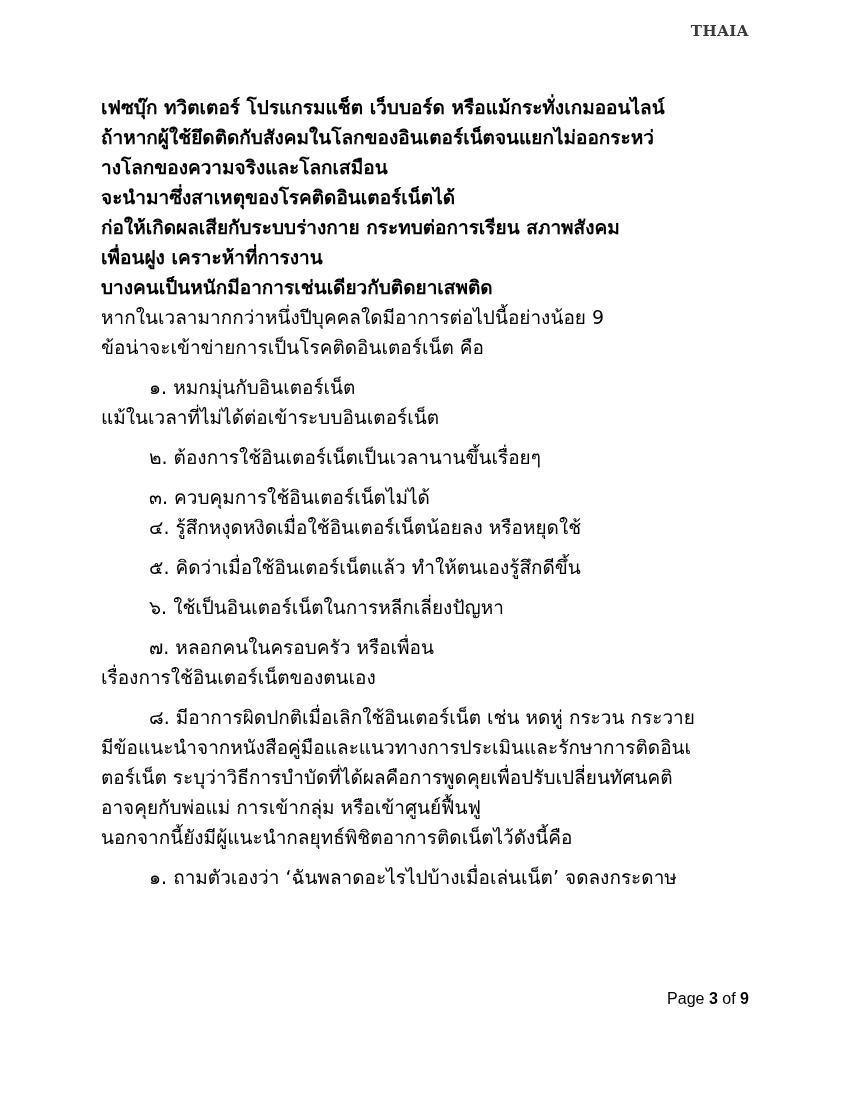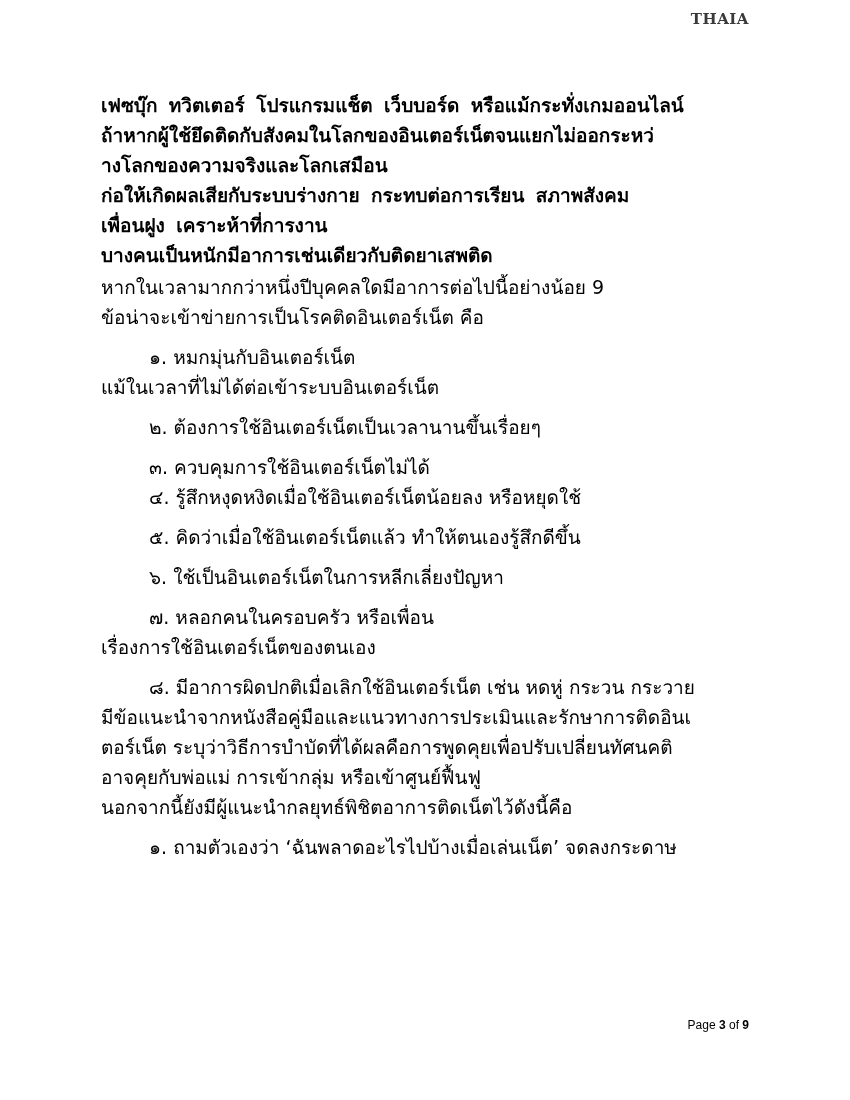--- a/index.html
+++ b/index.html
@@ -1,47 +1,48 @@
 <!DOCTYPE html>
 <html><head>
   <meta charset="utf-8">
   <style>
     html, body { margin: 0; padding: 0; background: #ffffff; }
     body { width: 850px; height: 1100px; position: relative; overflow: hidden; color: #000; }
     .page-header {
-      position: absolute; top: 10px; right: 101px;
+      position: absolute; top: 22px; right: 101px;
       font-family: "DejaVu Serif", "Liberation Serif", serif;
       font-weight: bold; font-size: 15px; letter-spacing: 0.5px; color: #3a3a3a;
     }
     .content {
       position: absolute; left: 101px; top: 92px; width: 660px;
       font-family: "DejaVu Sans", "Liberation Sans", sans-serif;
       font-size: 19px;
     }
     .line { white-space: nowrap; height: 30px; line-height: 30px; }
-    .bold { font-weight: bold; font-family: Liberation Mono, monospace; }
+    .bold { font-weight: bold; }
     .indent { padding-left: 48px; }
     .gap { margin-top: 10px; }
     .page-footer {
-      position: absolute; top: 1018px; right: 101px;
+      position: absolute; top: 990px; right: 101px;
       font-family: "Liberation Sans", "DejaVu Sans", sans-serif;
-      font-size: 12px; color: #000;
+      font-size: 16px; color: #000;
     }
     .page-footer b { font-weight: bold; }
   </style>
 </head>
 <body>
 
 <div class="page-header">THAIA</div>
 
 <div class="content">
   <div>
     <div class="line bold">เฟซบุ๊ก ทวิตเตอร์ โปรแกรมแช็ต เว็บบอร์ด หรือแม้กระทั่งเกมออนไลน์</div>
     <div class="line bold">ถ้าหากผู้ใช้ยึดติดกับสังคมในโลกของอินเตอร์เน็ตจนแยกไม่ออกระหว่</div>
     <div class="line bold">างโลกของความจริงและโลกเสมือน</div>
+    <div class="line bold">จะนำมาซึ่งสาเหตุของโรคติดอินเตอร์เน็ตได้</div>
     <div class="line bold">ก่อให้เกิดผลเสียกับระบบร่างกาย กระทบต่อการเรียน สภาพสังคม</div>
     <div class="line bold">เพื่อนฝูง เคราะห้าที่การงาน</div>
     <div class="line bold">บางคนเป็นหนักมีอาการเช่นเดียวกับติดยาเสพติด</div>
   </div>
 
   <div>
     <div class="line">หากในเวลามากกว่าหนึ่งปีบุคคลใดมีอาการต่อไปนี้อย่างน้อย 9</div>
     <div class="line">ข้อน่าจะเข้าข่ายการเป็นโรคติดอินเตอร์เน็ต คือ</div>
   </div>
 

